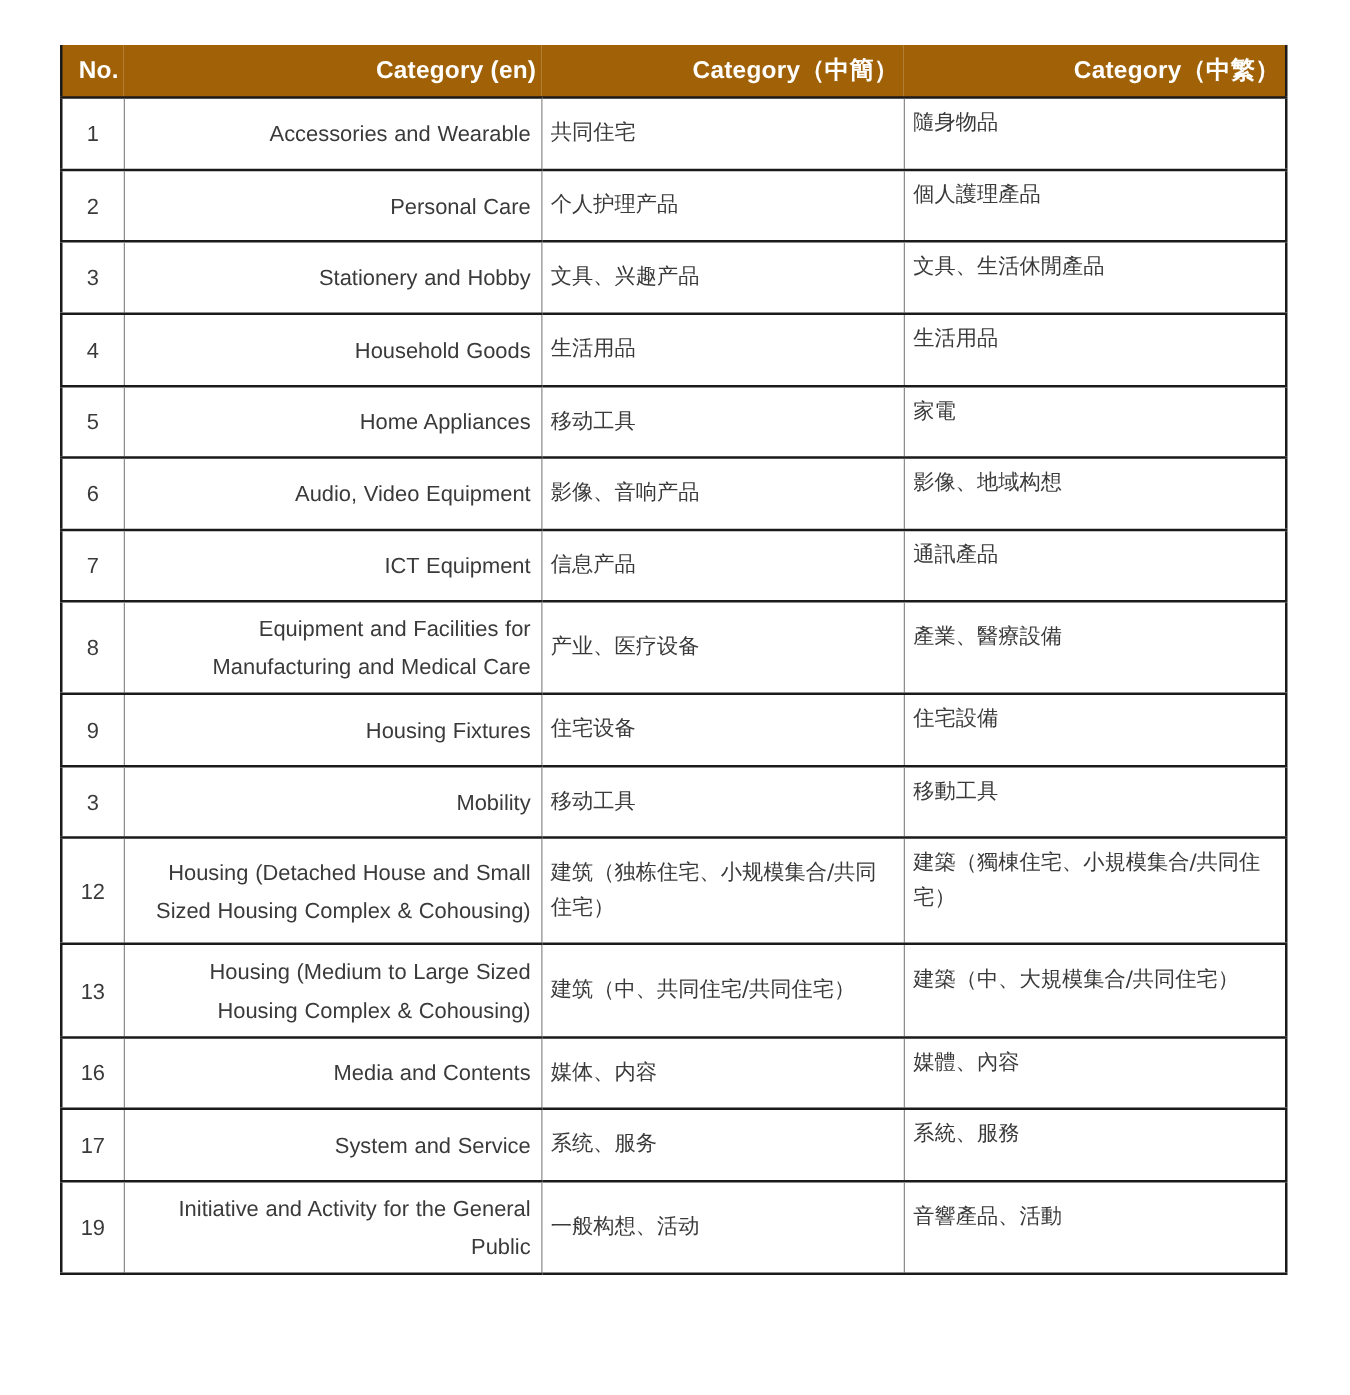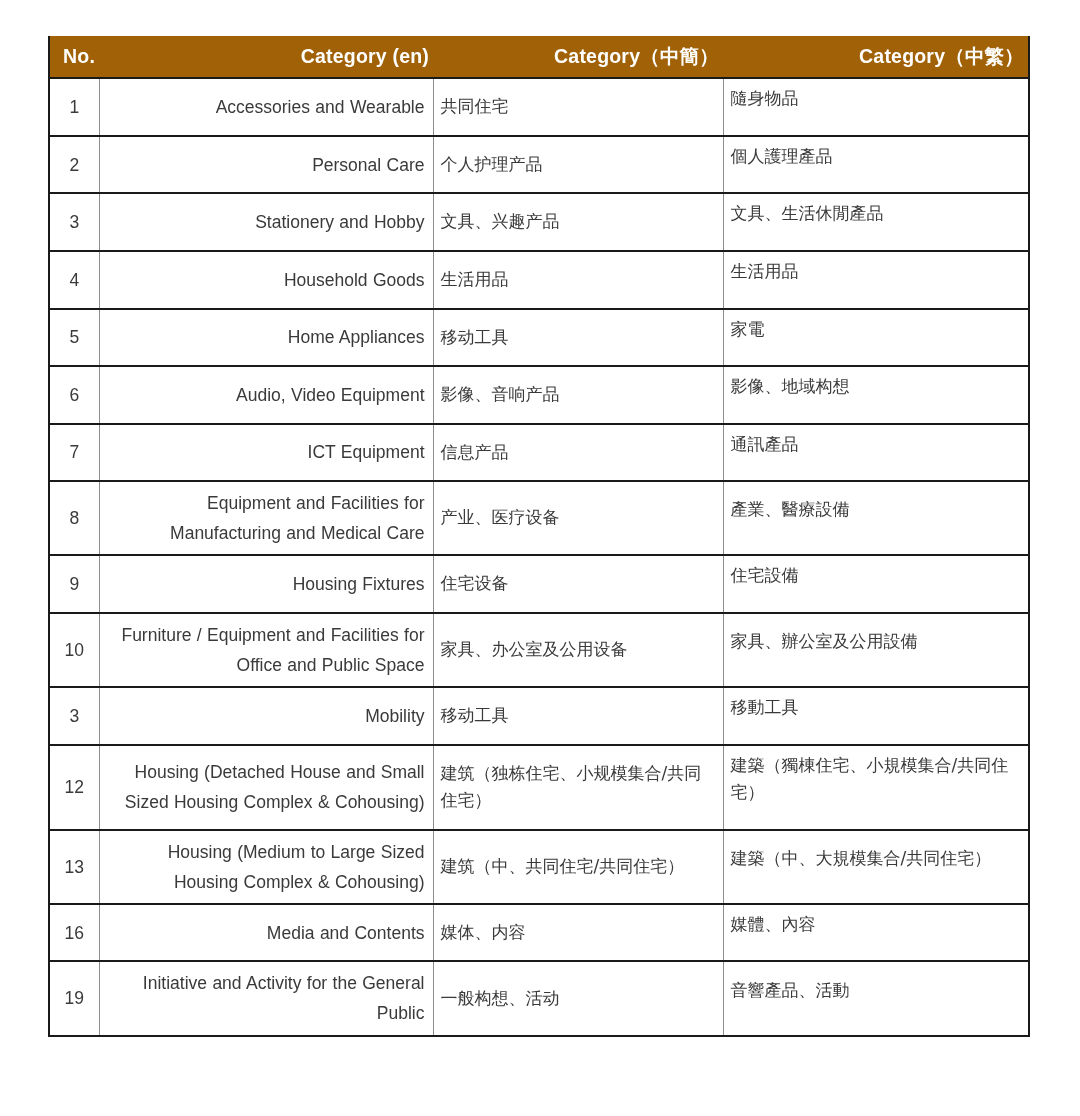--- a/index.html
+++ b/index.html
@@ -249,34 +249,20 @@
           </td>
           <td class="zhs">
             <span class="cell-text">住宅设备</span>
           </td>
           <td class="zht">
             <span class="cell-text">住宅設備</span>
           </td>
         </tr>
         <tr>
           <td class="num">
-            <span class="cell-text">10</span>
-          </td>
-          <td class="en">
-            <span class="cell-text">Furniture / Equipment and Facilities for Office and Public Space</span>
-          </td>
-          <td class="zhs">
-            <span class="cell-text">家具、办公室及公用设备</span>
-          </td>
-          <td class="zht">
-            <span class="cell-text">家具、辦公室及公用設備</span>
-          </td>
-        </tr>
-        <tr>
-          <td class="num">
             <span class="cell-text">3</span>
           </td>
           <td class="en">
             <span class="cell-text">Mobility</span>
           </td>
           <td class="zhs">
             <span class="cell-text">移动工具</span>
           </td>
           <td class="zht">
             <span class="cell-text">移動工具</span>
@@ -315,20 +301,34 @@
             <span class="cell-text">16</span>
           </td>
           <td class="en">
             <span class="cell-text">Media and Contents</span>
           </td>
           <td class="zhs">
             <span class="cell-text">媒体、内容</span>
           </td>
           <td class="zht">
             <span class="cell-text">媒體、內容</span>
+          </td>
+        </tr>
+        <tr>
+          <td class="num">
+            <span class="cell-text">17</span>
+          </td>
+          <td class="en">
+            <span class="cell-text">System and Service</span>
+          </td>
+          <td class="zhs">
+            <span class="cell-text">系统、服务</span>
+          </td>
+          <td class="zht">
+            <span class="cell-text">系統、服務</span>
           </td>
         </tr>
         <tr>
           <td class="num">
             <span class="cell-text">19</span>
           </td>
           <td class="en">
             <span class="cell-text">Initiative and Activity for the General Public</span>
           </td>
           <td class="zhs">

